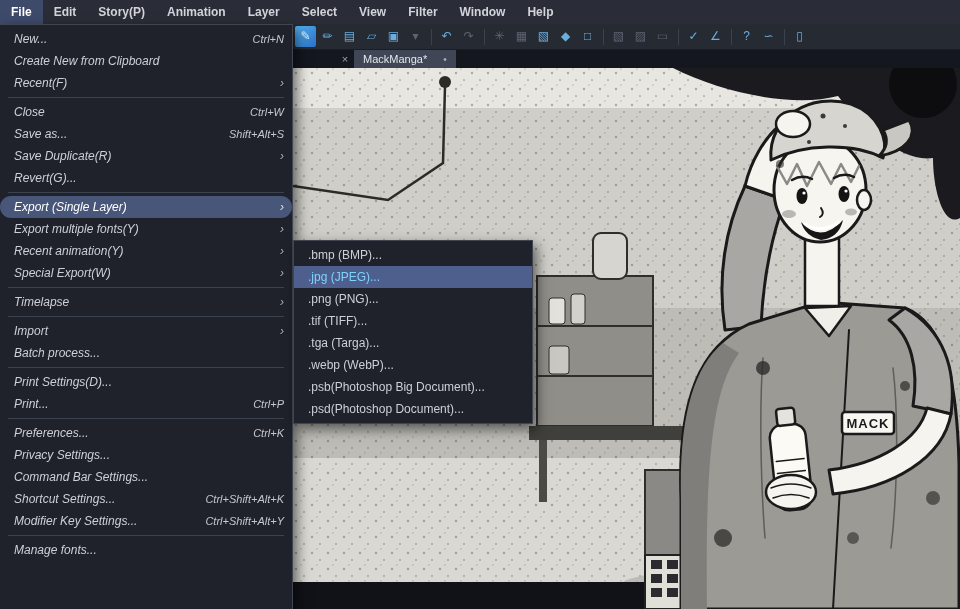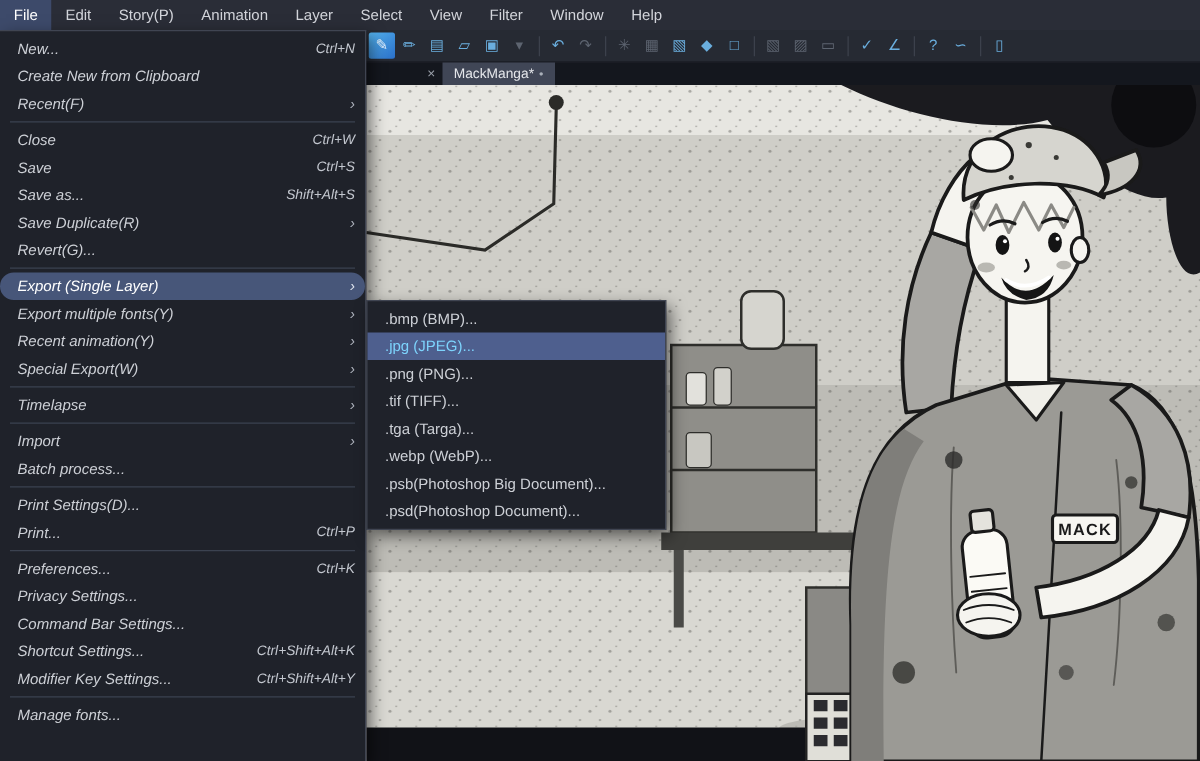--- a/index.html
+++ b/index.html
@@ -9,21 +9,21 @@
     font-family:"Liberation Sans", sans-serif;
     -webkit-font-smoothing:antialiased;
   }
   
   .menubar {
     position:absolute; top:0; left:0; right:0; height:24px;
     background:var(--menubar-bg,#2a2d37);
     display:flex; align-items:stretch; z-index:20;
     font-size:12px; color:#d2d4da;
   }
-  .mb-item { padding:0 11px; display:flex; align-items:center; cursor:default; }
+  .mb-item { padding:0 11px; display:flex; align-items:center; cursor:default;font-weight:bold; }
   .mb-item.active { background:#3d4a6a; color:#ffffff; }
 
   
   .toolbar {
     position:absolute; top:24px; left:0; right:0; height:26px;
     background:var(--toolbar-bg,#262a33);
     border-bottom:1px solid #1a1d24; box-sizing:border-box;
     display:flex; align-items:center; padding-left:295px; z-index:5;
   }
   .ti {
@@ -38,21 +38,21 @@
 
   
   .tabbar {
     position:absolute; top:50px; left:0; right:0; height:18px;
     background:#14171e; z-index:5; display:flex; align-items:stretch;
     padding-left:338px; font-size:11px;
   }
   .tab-close { color:#9aa0aa; width:14px; display:flex; align-items:center; justify-content:center; }
   .tab {
     background:var(--tab-bg,#404656); color:var(--tab-text,#e4e6ea);
-    display:flex; align-items:center; padding:0 9px; margin-left:2px; gap:4px;
+    display:flex; align-items:center; padding:0 9px; margin-left:2px; gap:16px;
   }
   .tab-dot { color:#aab0ba; font-size:10px; }
 
   
   .canvas {
     position:absolute; left:293px; top:68px; width:667px; height:541px;
     background:var(--canvas-bg,#e6e5e0); z-index:1; overflow:hidden;
   }
 
   
@@ -247,24 +247,20 @@
   <div class="mi">
       <span class="l">Recent(F)</span>
       <span class="a">›</span>
     </div>
   <div class="sep"></div>
   <div class="mi">
       <span class="l">Close</span>
       <span class="s">Ctrl+W</span>
     </div>
   <div class="mi">
-      <span class="l">Save</span>
-      <span class="s">Ctrl+S</span>
-    </div>
-  <div class="mi">
       <span class="l">Save as...</span>
       <span class="s">Shift+Alt+S</span>
     </div>
   <div class="mi">
       <span class="l">Save Duplicate(R)</span>
       <span class="a">›</span>
     </div>
   <div class="mi">
       <span class="l">Revert(G)...</span>
     </div>

